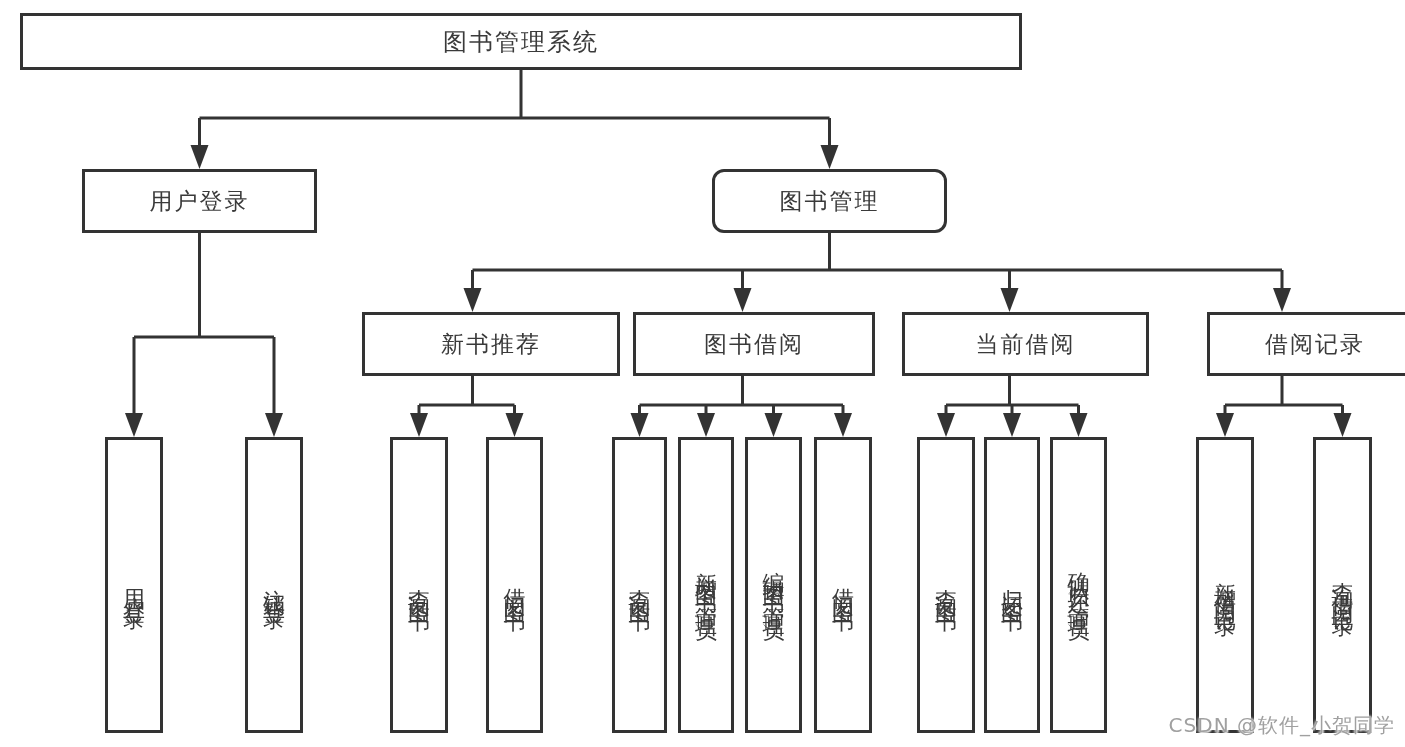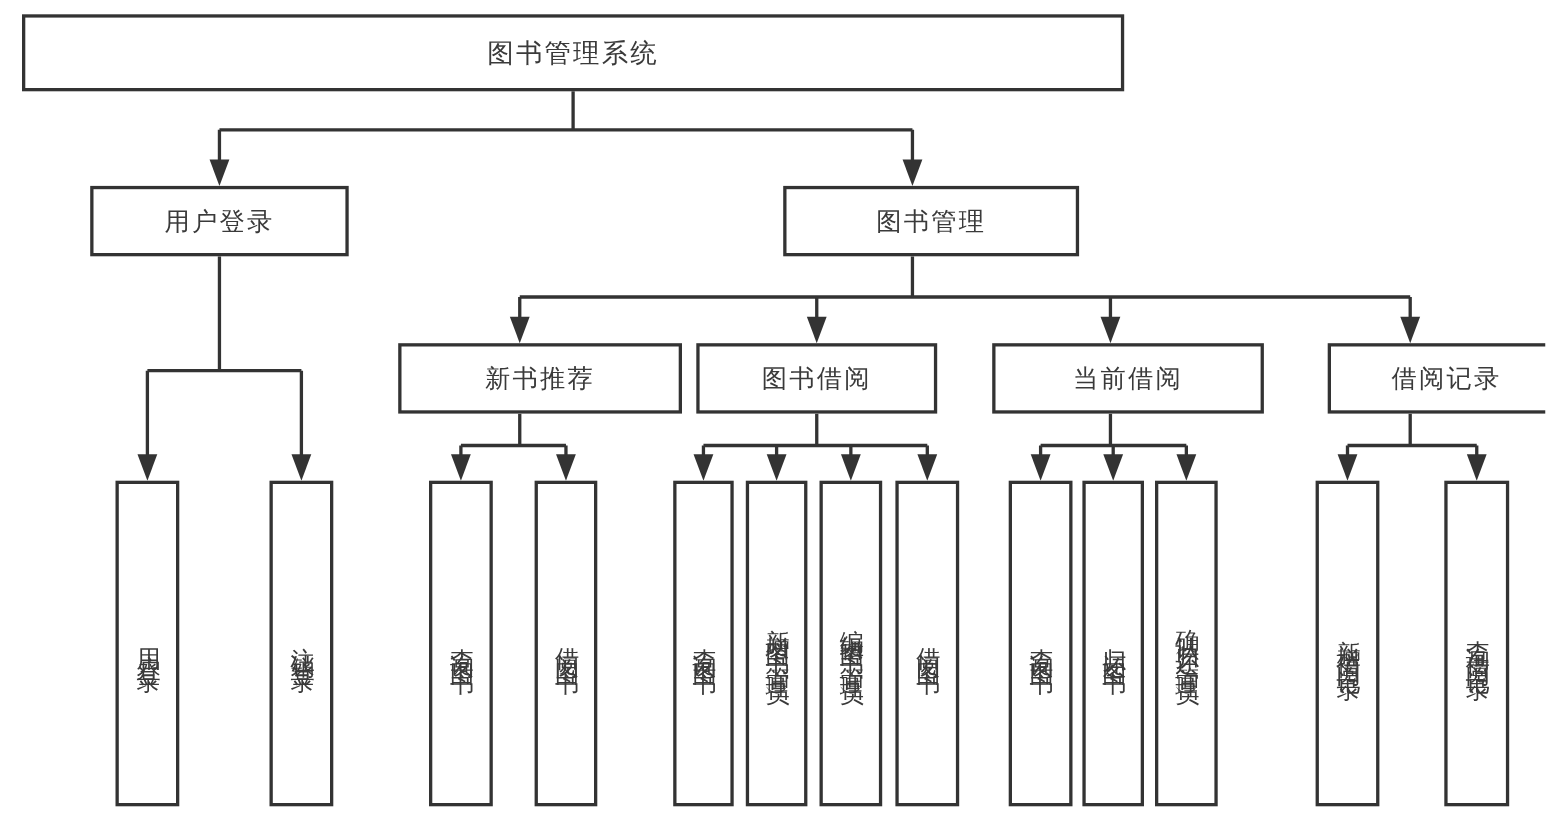--- a/index.html
+++ b/index.html
@@ -87,27 +87,27 @@
       <polygon points="764.5,413 782.5,413 773.5,437"></polygon>
       <polygon points="834,413 852,413 843,437"></polygon>
       <polygon points="937,413 955,413 946,437"></polygon>
       <polygon points="1003,413 1021,413 1012,437"></polygon>
       <polygon points="1069.5,413 1087.5,413 1078.5,437"></polygon>
       <polygon points="1216,413 1234,413 1225,437"></polygon>
       <polygon points="1333.5,413 1351.5,413 1342.5,437"></polygon>
     </g>
   </svg>
 
-  <div class="node h-node root-node" style="left:20px; top:13px; width:1002px; height:70px;">图书管理系统</div>
+  <div class="node h-node root-node" style="left:20px; top:13px; width:1002px; height:57px;">图书管理系统</div>
 
   <div class="node h-node" style="left:82px; top:169px; width:235px; height:64px;">用户登录</div>
-  <div class="node h-node" style="left:712px; top:169px; width:269px; height:64px;">图书管理</div>
+  <div class="node h-node" style="left:712px; top:169px; width:235px; height:64px;border-radius:12px;">图书管理</div>
 
   <div class="node h-node" style="left:362px; top:312px; width:258px; height:64px;">新书推荐</div>
-  <div class="node h-node" style="left:633px; top:312px; width:219px; height:64px;">图书借阅</div>
+  <div class="node h-node" style="left:633px; top:312px; width:242px; height:64px;">图书借阅</div>
   <div class="node h-node" style="left:902px; top:312px; width:247px; height:64px;">当前借阅</div>
   <div class="node h-node" style="left:1174px; top:312px; width:216px; height:64px;margin-left:33px;">借阅记录</div>
 
   <div class="node leaf-node" style="left:105px; top:437px; width:58px; height:296px;">
     <span>用户登录</span>
   </div>
   <div class="node leaf-node" style="left:245px; top:437px; width:58px; height:296px;">
     <span>注销登录</span>
   </div>
 
@@ -141,14 +141,15 @@
     <span>确认归还（管理员）</span>
   </div>
 
   <div class="node leaf-node" style="left:1196px; top:437px; width:58px; height:296px;">
     <span>新增借阅记录</span>
   </div>
   <div class="node leaf-node" style="left:1313px; top:437px; width:59px; height:296px;">
     <span>查询借阅记录</span>
   </div>
 
+  <div class="watermark">CSDN @软件_小贺同学</div>
 
 </div>
 
 </body></html>

